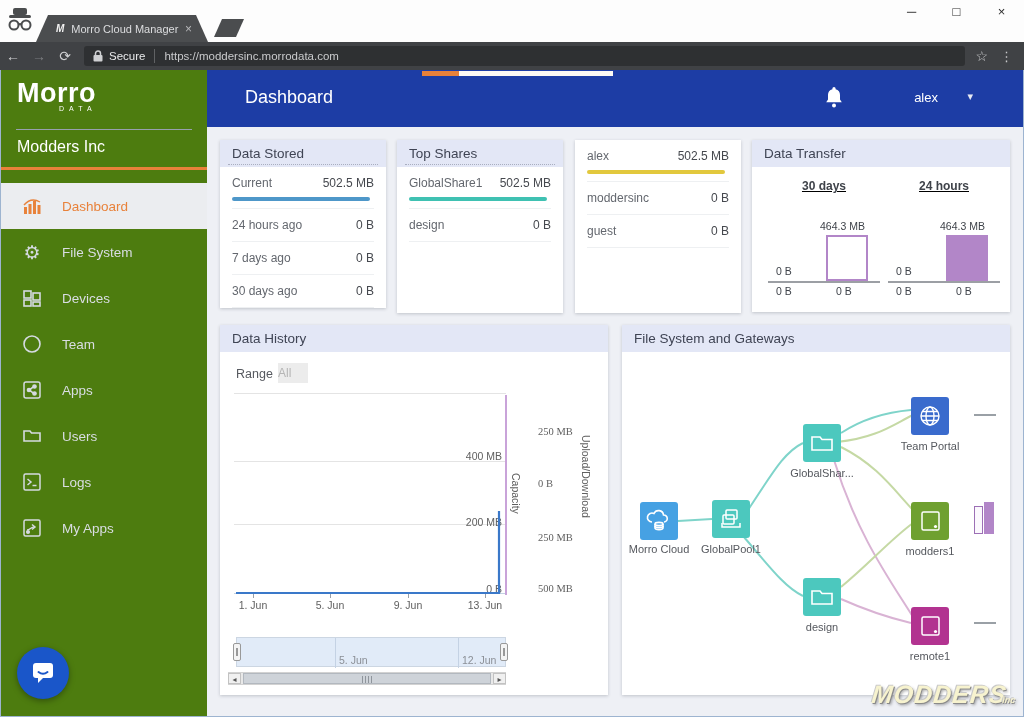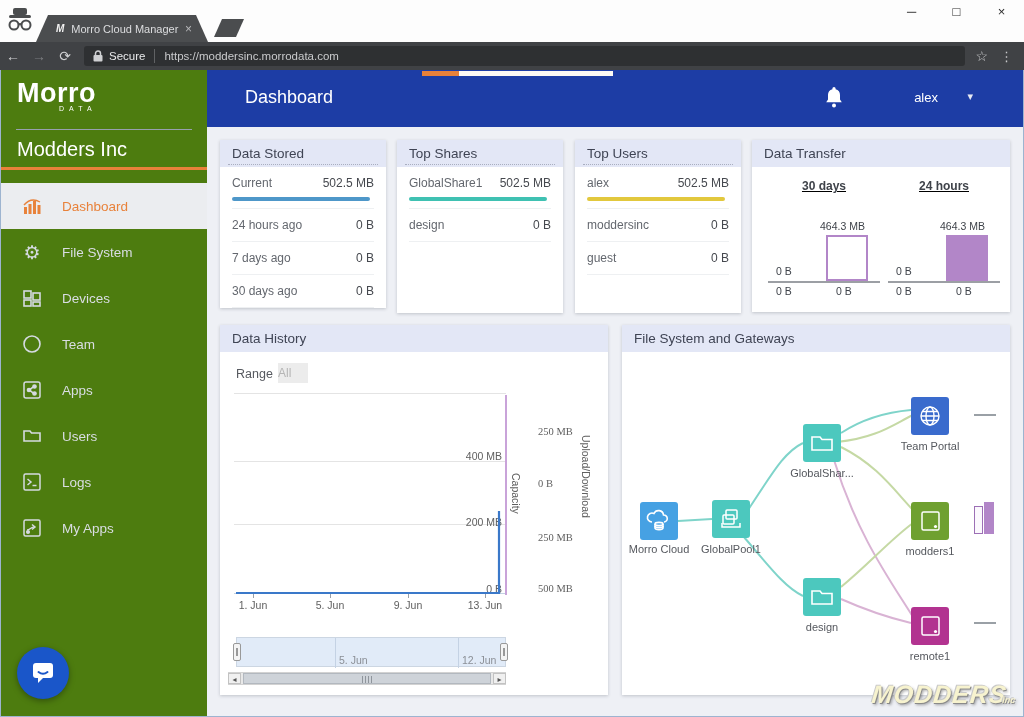--- a/index.html
+++ b/index.html
@@ -31,21 +31,21 @@
   .menu-ico { font-size:13px; color:#c9cacc; margin-right:10px; letter-spacing:1px; }
 
   
   .app { position:absolute; left:1px; top:70px; right:1px; bottom:1px; }
   .sidebar { position:absolute; left:0; top:0; width:206px; height:100%; background:#4d7c0f; }
   .logo { position:absolute; left:16px; top:8px; color:#fff; }
   .logo-main { font-size:27px; font-weight:bold; letter-spacing:0.5px; }
   .logo-main::first-letter { font-size:34px; }
   .logo-sub { display:block; font-size:7px; letter-spacing:5px; margin:-4px 0 0 42px; }
   .logo-divider { position:absolute; left:15px; top:59px; width:176px; height:1px; background:#97a0ae; }
-  .org-name { position:absolute; left:16px; top:68px; color:#fff; font-size:20px; }
+  .org-name { position:absolute; left:16px; top:68px; color:#fff; font-size:16px; }
   .orange-rule { position:absolute; left:0; top:97px; width:100%; height:3px; background:#e8813a; }
   .nav { position:absolute; left:0; top:113px; width:100%; }
   .nav-item { position:relative; height:46px; display:flex; align-items:center; cursor:pointer; }
   .nav-item .ni-icon { width:24px; height:24px; margin-left:19px; display:flex; align-items:center; justify-content:center; }
   .nav-item .ni-label { margin-left:18px; font-size:13.5px; color:#d9dde3; }
   .nav-item.active { background:#ebedf0; }
   .nav-item.active .ni-label { color:#e8823b; }
   .gear-glyph { font-size:19px; color:#d5dae1; line-height:1; }
   .chat-fab { position:absolute; left:16px; bottom:17px; width:52px; height:52px; border-radius:50%; background:#1a56c9; box-shadow:0 2px 6px rgba(0,0,0,.35); display:flex; align-items:center; justify-content:center; cursor:pointer; }
 
@@ -332,21 +332,20 @@
           </div>
           <div class="stat-row h-plain">
             <div class="sr-line">
               <span class="sr-label">design</span>
               <span class="sr-value">0 B</span>
             </div>
           </div>
         </div>
 
         <div class="card" id="card-top-users">
-          <div class="card-head dotted">Top Users</div>
           <div class="stat-row h-bar">
             <div class="sr-line">
               <span class="sr-label">alex</span>
               <span class="sr-value">502.5 MB</span>
             </div>
             <div class="sr-bar bar-yellow"></div>
           </div>
           <div class="stat-row h-plain">
             <div class="sr-line">
               <span class="sr-label">moddersinc</span>

